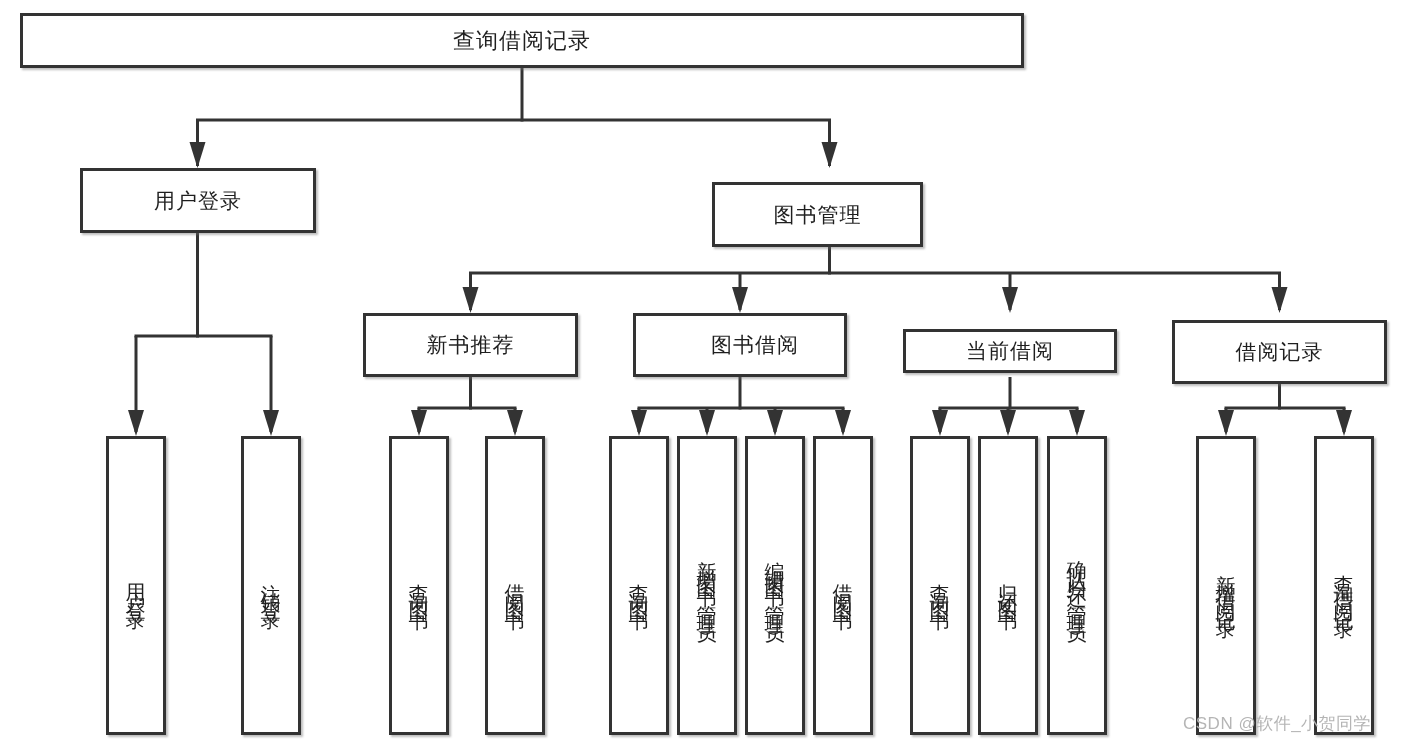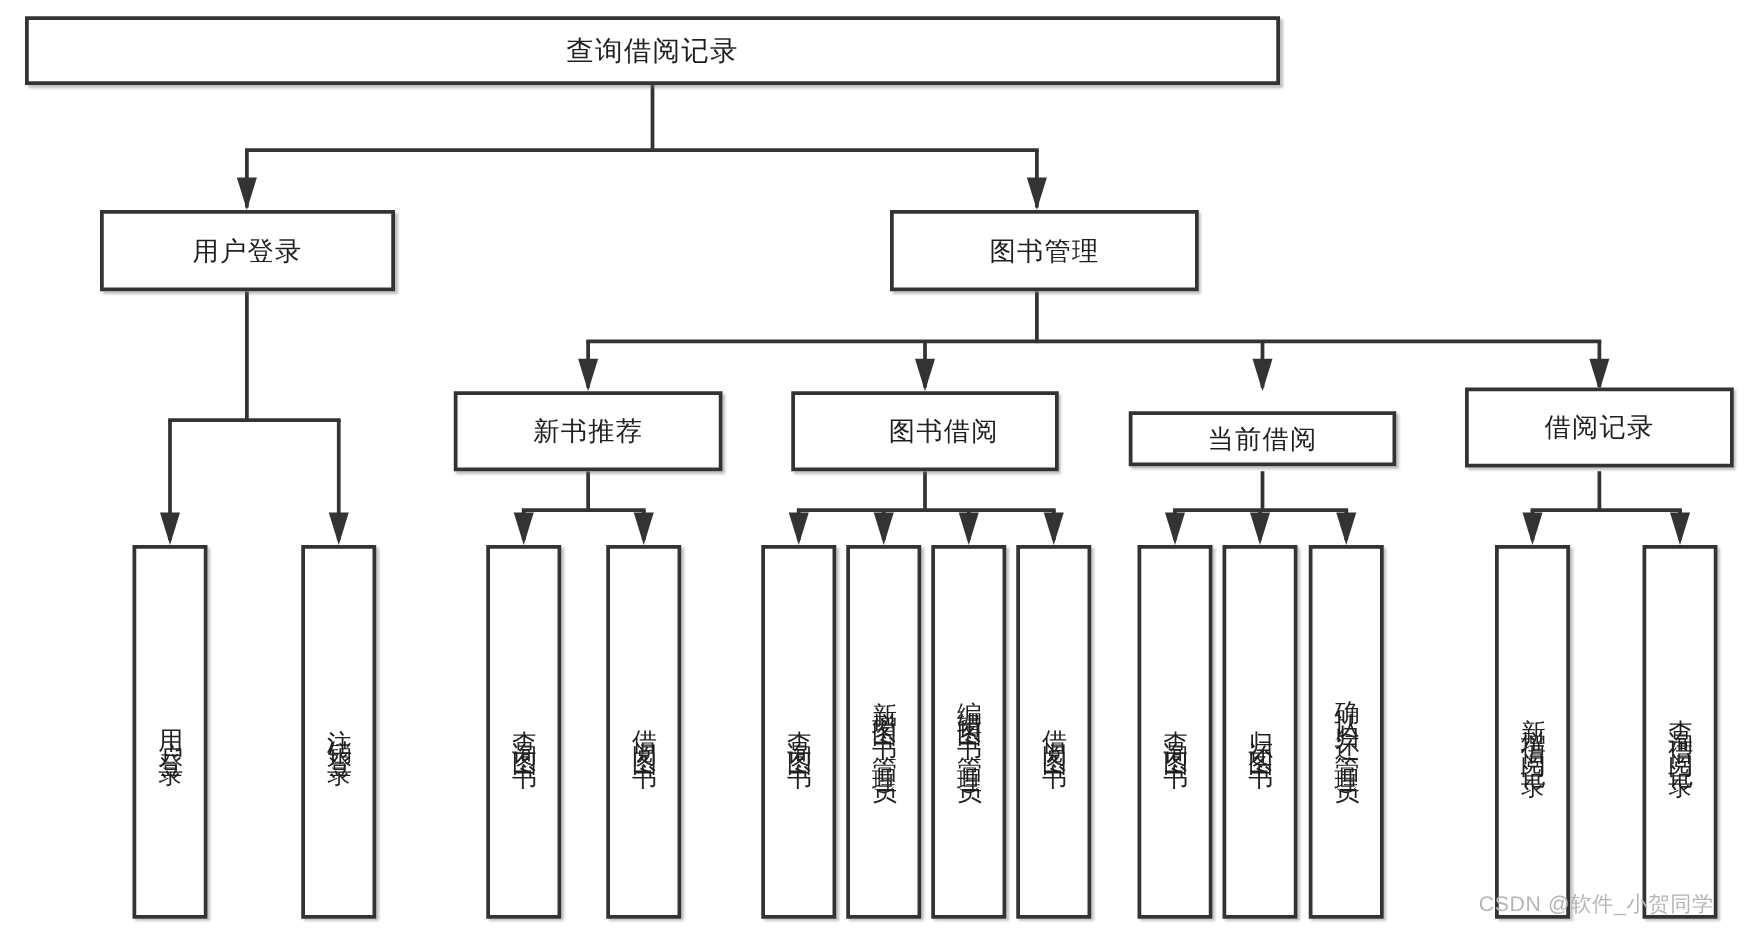--- a/index.html
+++ b/index.html
@@ -136,34 +136,34 @@
     </g>
   </svg>
 
   <div class="node root" style="left:20px; top:13px; width:1004px; height:55px;">
     <span>查询借阅记录</span>
   </div>
 
   <div class="node" style="left:80px; top:168px; width:236px; height:65px;">
     <span>用户登录</span>
   </div>
-  <div class="node" style="left:712px; top:168px; width:247px; height:65px;">
+  <div class="node" style="left:712px; top:182px; width:211px; height:65px;">
     <span>图书管理</span>
   </div>
 
   <div class="node" style="left:363px; top:313px; width:215px; height:64px;">
     <span>新书推荐</span>
   </div>
   <div class="node" style="left:633px; top:313px; width:214px; height:64px;padding-left:30px;">
     <span>图书借阅</span>
   </div>
   <div class="node" style="left:903px; top:329px; width:214px; height:44px;">
     <span>当前借阅</span>
   </div>
-  <div class="node" style="left:1172px; top:310px; width:215px; height:64px;">
+  <div class="node" style="left:1172px; top:320px; width:215px; height:64px;">
     <span>借阅记录</span>
   </div>
 
   <div class="leaf" style="left:106px; top:436px; width:60px; height:299px;">
     <span>用户登录</span>
   </div>
   <div class="leaf" style="left:241px; top:436px; width:60px; height:299px;">
     <span>注销登录</span>
   </div>
 

